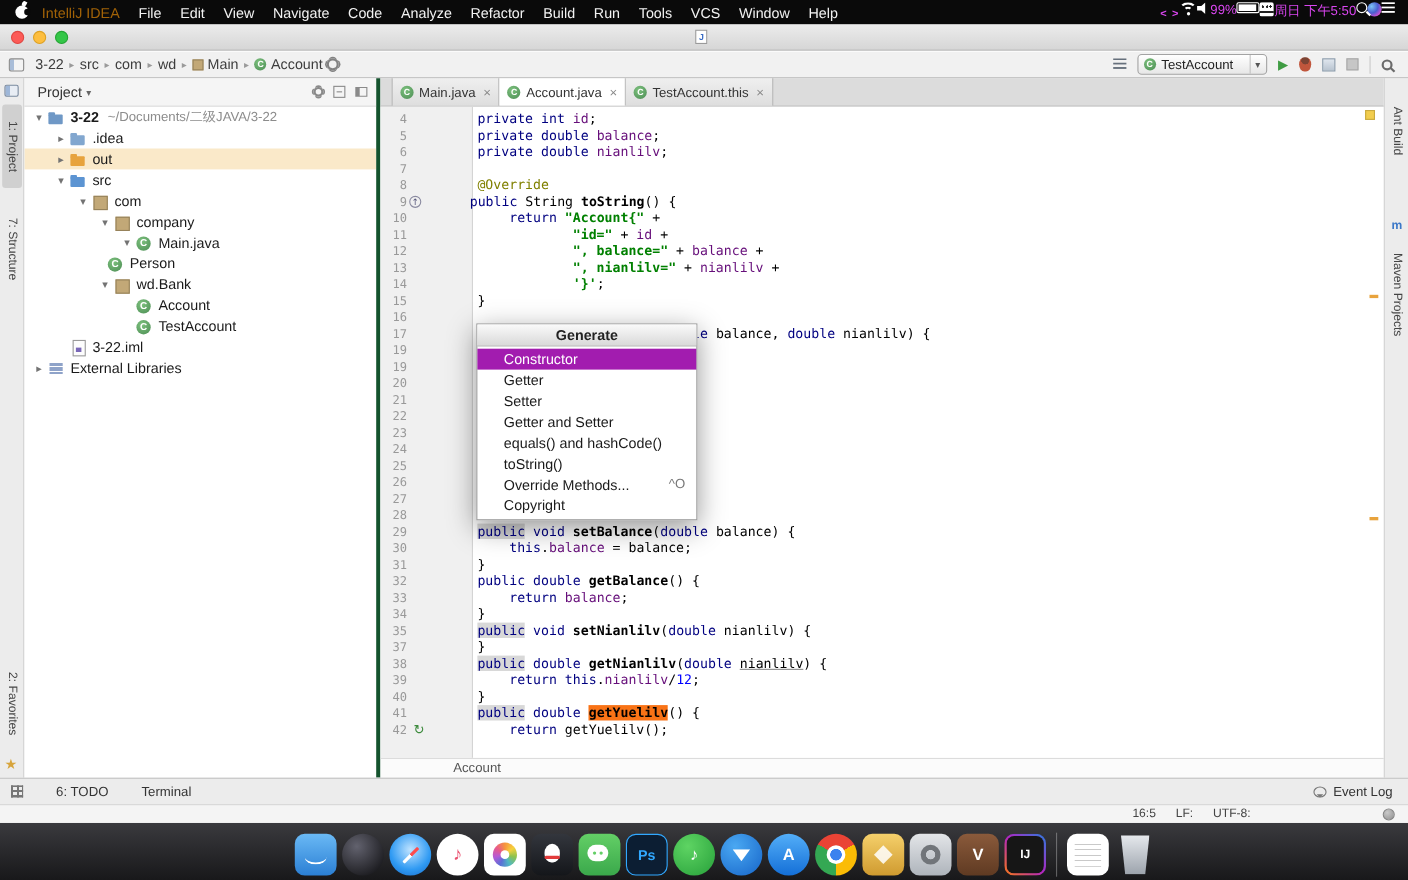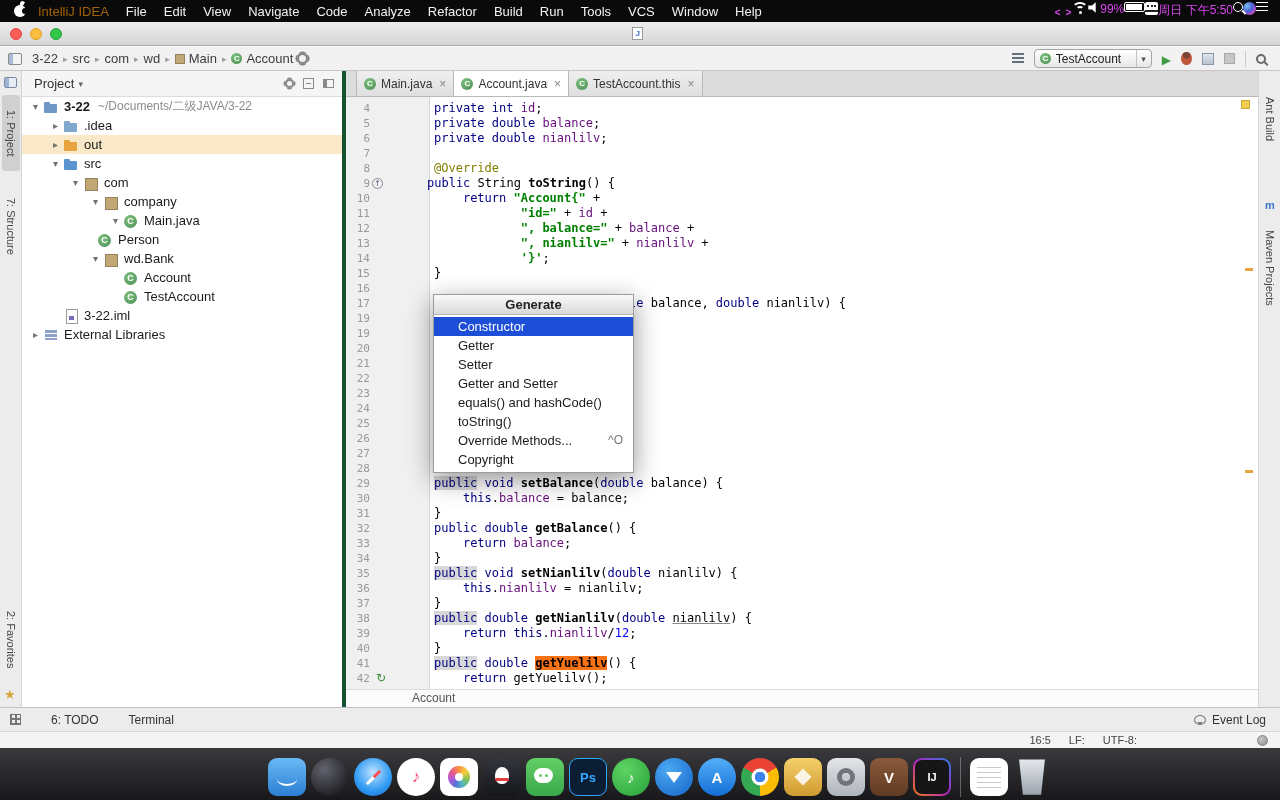--- a/index.html
+++ b/index.html
@@ -137,21 +137,21 @@
 .sy{background:#f97316;font-weight:bold}
 .insp-square{position:absolute;right:8px;top:3px;width:9px;height:9px;background:#f2cd4e;border:1px solid #c9a93e}
 .stripe-mark{position:absolute;right:5px;width:8px;height:3px;background:#e8a33d}
 #ed-crumb{position:absolute;left:0;bottom:0;width:100%;height:18px;background:#fbfbfb;border-top:1px solid #dcdcdc;font-size:12px;color:#555;line-height:17px;padding-left:66px}
 
 
 #popup{position:absolute;left:433px;top:294px;width:201px;background:#fff;border:1px solid #9b9b9b;box-shadow:0 7px 24px rgba(0,0,0,.42);z-index:50}
 .pp-title{height:20px;background:linear-gradient(#fafafa,#d9d9d9);border-bottom:1px solid #b3b3b3;text-align:center;font-size:13px;font-weight:bold;color:#222;line-height:20px}
 .pp-body{padding:2px 0 3px}
 .pp-item{height:19px;line-height:19px;font-size:13px;color:#1a1a1a;padding:0 10px 0 24px;display:flex;cursor:default}
-.pp-item.sel{background:#1d4ed8;color:#fff}
+.pp-item.sel{background:#a21caf;color:#fff}
 .pp-sc{margin-left:auto;color:#777;font-size:12px}
 
 
 #toolwin{position:absolute;left:0;top:707px;width:1280px;height:24px;background:#ececec;border-top:1px solid #c2c2c2;display:flex;align-items:center;font-size:12px;color:#333;z-index:5}
 .tw-switch{margin-left:10px;width:11px;height:11px;background-image:repeating-linear-gradient(0deg,#767676 0 2px,transparent 2px 5px),repeating-linear-gradient(90deg,#767676 0 2px,transparent 2px 5px);flex:none}
 .tw-item{margin-left:30px;white-space:nowrap}
 .tw-right{margin-left:auto;margin-right:14px;display:flex;align-items:center;gap:6px}
 .balloon{width:12px;height:10px;border:1px solid #777;border-radius:50%;position:relative}
 .balloon::after{content:'';position:absolute;left:2px;bottom:-4px;border:3px solid transparent;border-top-color:#777}
 #status2{position:absolute;left:0;top:731px;width:1280px;height:17px;background:#f4f4f4;border-top:1px solid #d6d6d6;display:flex;align-items:center;justify-content:flex-end;font-size:11px;color:#444;padding-right:12px;z-index:5}
@@ -576,25 +576,20 @@
             <span class="gut-num">34</span>
             <span class="gut-icon"></span>
             <span class="code-text"><span class="sp">}</span></span>
           </div>
           <div class="code-line">
             <span class="gut-num">35</span>
             <span class="gut-icon"></span>
             <span class="code-text"><span class="skh">public</span><span class="sp"> </span><span class="sk">void</span><span class="sp"> </span><span class="sm">setNianlilv</span><span class="sp">(</span><span class="sk">double</span><span class="sp"> nianlilv) {</span></span>
           </div>
           <div class="code-line">
-            <span class="gut-num">36</span>
-            <span class="gut-icon"></span>
-            <span class="code-text"><span class="sp">    </span><span class="sk">this</span><span class="sp">.</span><span class="sf">nianlilv</span><span class="sp"> = nianlilv;</span></span>
-          </div>
-          <div class="code-line">
             <span class="gut-num">37</span>
             <span class="gut-icon"></span>
             <span class="code-text"><span class="sp">}</span></span>
           </div>
           <div class="code-line">
             <span class="gut-num">38</span>
             <span class="gut-icon"></span>
             <span class="code-text"><span class="skh">public</span><span class="sp"> </span><span class="sk">double</span><span class="sp"> </span><span class="sm">getNianlilv</span><span class="sp">(</span><span class="sk">double</span><span class="sp"> </span><span class="su">nianlilv</span><span class="sp">) {</span></span>
           </div>
           <div class="code-line">

